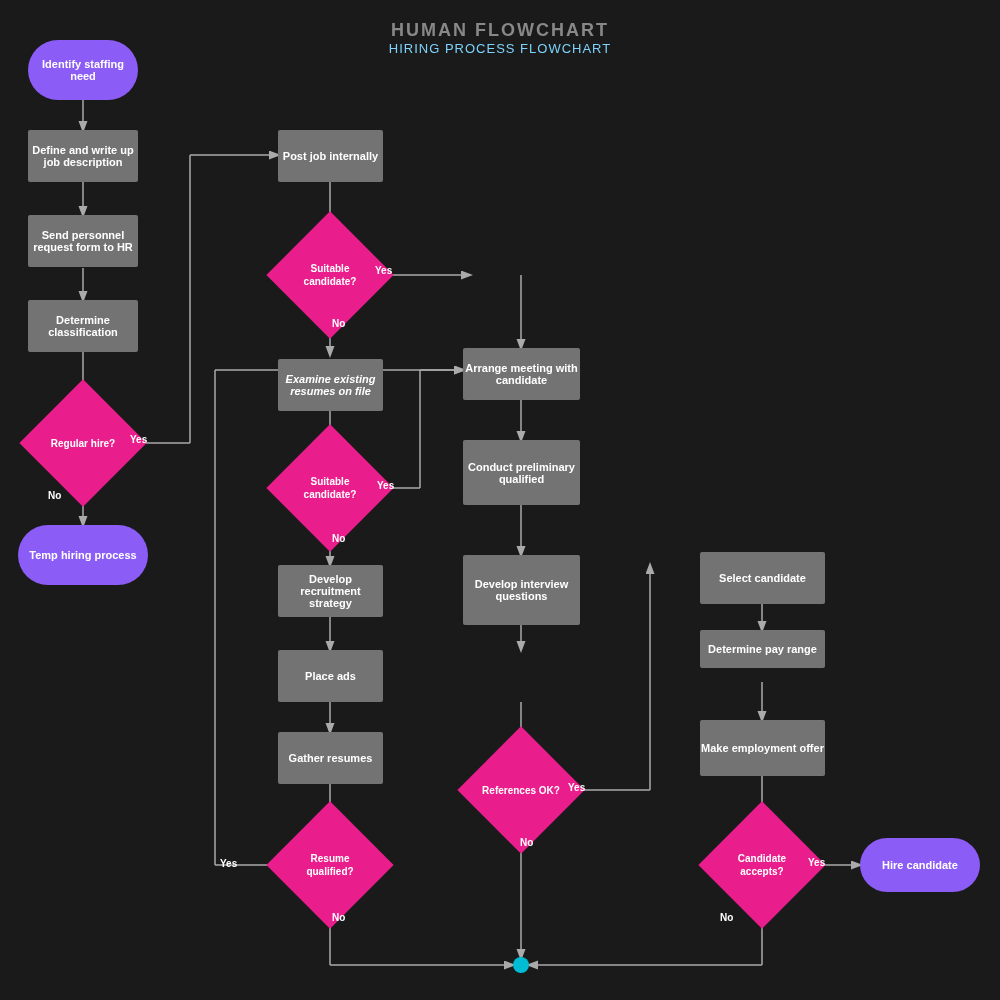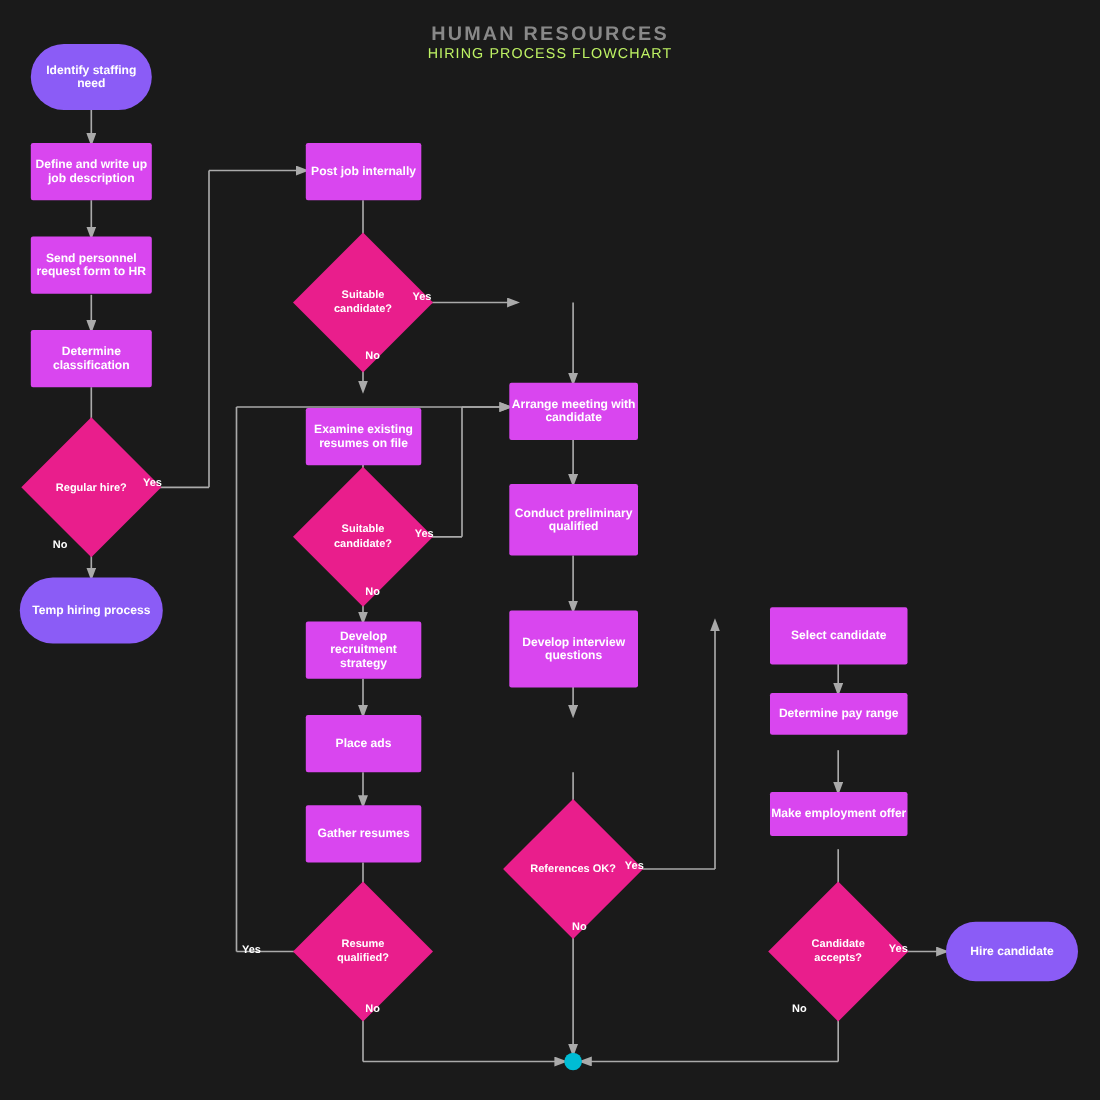--- a/index.html
+++ b/index.html
@@ -23,28 +23,28 @@
       right: 0;
       text-align: center;
     }
     .title-main {
       color: #888;
       font-size: 18px;
       font-weight: bold;
       letter-spacing: 2px;
     }
     .title-sub {
-      color: #bef264;
+      color: #7dd3fc;
       font-size: 13px;
       letter-spacing: 1px;
     }
     
     .box {
       position: absolute;
-      background: #d946ef;
+      background: #737373;
       color: white;
       font-size: 11px;
       font-weight: bold;
       text-align: center;
       display: flex;
       align-items: center;
       justify-content: center;
       border-radius: 2px;
     }
     .pill {
@@ -106,21 +106,21 @@
       background: #00bcd4;
       border-radius: 50%;
     }
   </style>
 </head>
 <body>
 
 <div class="flowchart-container">
 
   <div class="title-area">
-    <div class="title-main">HUMAN RESOURCES</div>
+    <div class="title-main">HUMAN FLOWCHART</div>
     <div class="title-sub">HIRING PROCESS FLOWCHART</div>
   </div>
 
   <svg class="arrows-svg">
     <defs>
       <marker id="arrow" markerWidth="8" markerHeight="8" refX="6" refY="3" orient="auto">
         <path d="M0,0 L0,6 L8,3 z" fill="#aaa"></path>
       </marker>
     </defs>
 
@@ -225,21 +225,21 @@
     <span>Post job internally</span>
   </div>
 
   <div class="diamond" style="left:285px;top:230px;">
     <div class="diamond-inner"></div>
     <span class="diamond-text">Suitable candidate?</span>
   </div>
   <div class="label" style="left:375px;top:265px;">Yes</div>
   <div class="label" style="left:332px;top:318px;">No</div>
 
-  <div class="box" style="left:278px;top:371px;width:105px;height:52px;">
+  <div class="box" style="left:278px;top:359px;width:105px;height:52px;font-style:italic;">
     <span>Examine existing resumes on file</span>
   </div>
 
   <div class="diamond" style="left:285px;top:443px;">
     <div class="diamond-inner"></div>
     <span class="diamond-text">Suitable candidate?</span>
   </div>
   <div class="label" style="left:377px;top:480px;">Yes</div>
   <div class="label" style="left:332px;top:533px;">No</div>
 
@@ -283,21 +283,21 @@
   <div class="label" style="left:520px;top:837px;">No</div>
 
   <div class="box" style="left:700px;top:552px;width:125px;height:52px;">
     <span>Select candidate</span>
   </div>
 
   <div class="box" style="left:700px;top:630px;width:125px;height:38px;">
     <span>Determine pay range</span>
   </div>
 
-  <div class="box" style="left:700px;top:720px;width:125px;height:40px;">
+  <div class="box" style="left:700px;top:720px;width:125px;height:56px;">
     <span>Make employment offer</span>
   </div>
 
   <div class="diamond" style="left:717px;top:820px;">
     <div class="diamond-inner"></div>
     <span class="diamond-text">Candidate accepts?</span>
   </div>
   <div class="label" style="left:808px;top:857px;">Yes</div>
   <div class="label" style="left:720px;top:912px;">No</div>
 

